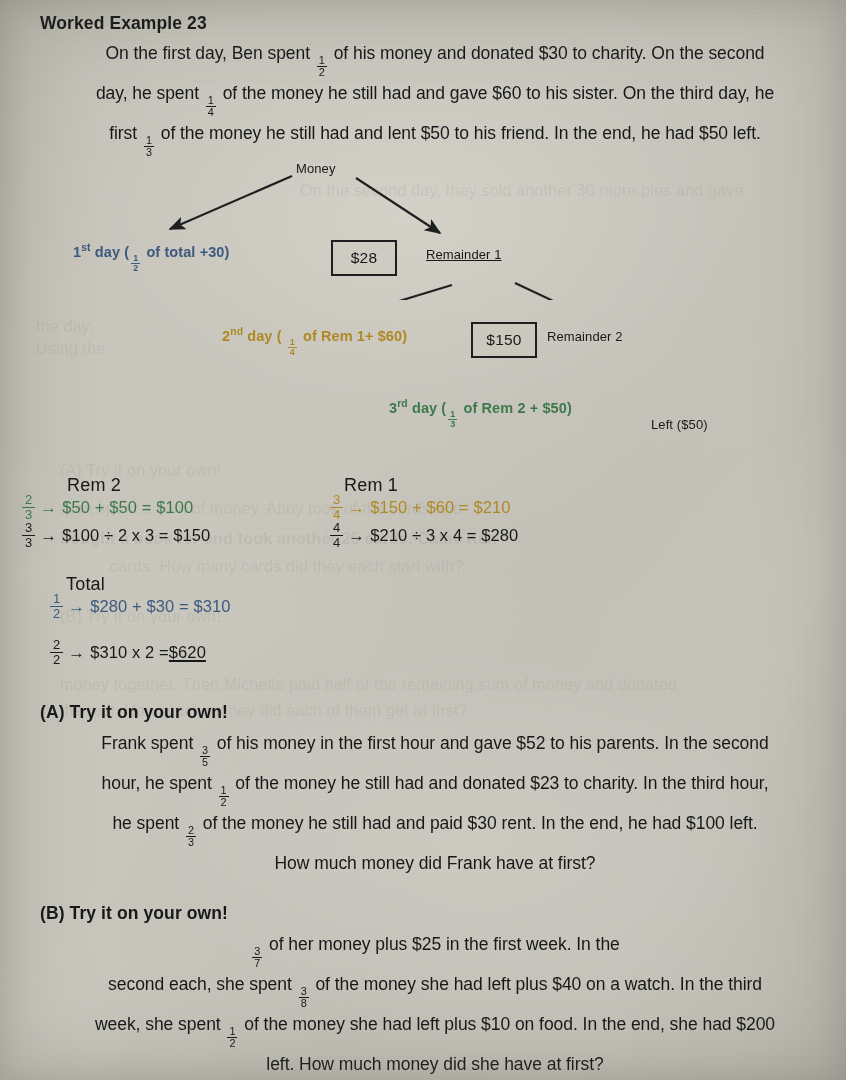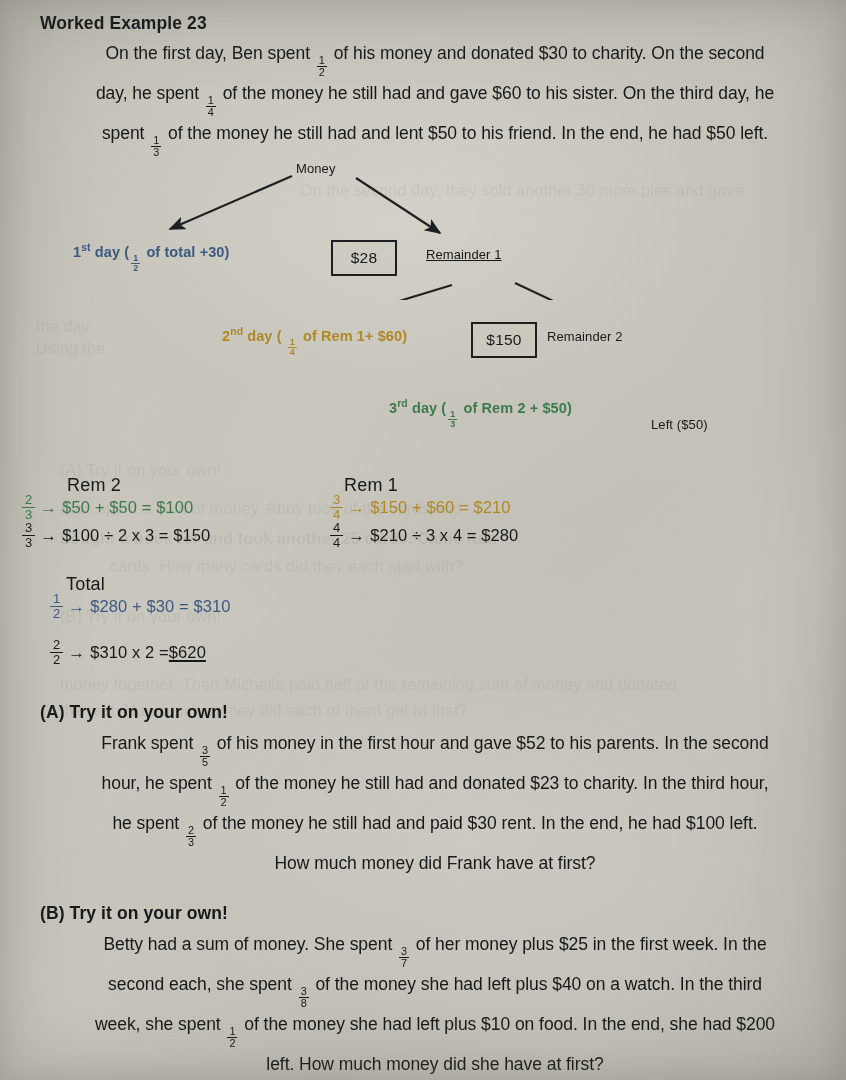--- a/index.html
+++ b/index.html
@@ -164,21 +164,21 @@
 
   <div class="abs para" id="we-problem" style="left:40px; top:38px; width:790px;">
       <span class="ln"><span>On the first day, Ben spent </span><span class="frac">
           <span class="num">1</span>
           <span class="den">2</span>
         </span><span> of his money and donated $30 to charity. On the second</span></span>
       <span class="ln"><span>day, he spent </span><span class="frac">
           <span class="num">1</span>
           <span class="den">4</span>
         </span><span> of the money he still had and gave $60 to his sister. On the third day, he</span></span>
-      <span class="ln"><span>spent </span><span class="frac">
+      <span class="ln"><span>first </span><span class="frac">
           <span class="num">1</span>
           <span class="den">3</span>
         </span><span> of the money he still had and lent $50 to his friend. In the end, he had $50 left.</span></span>
     </div>
 
   <div id="diagram">
 
     <svg width="846" height="300" style="position:absolute; left:0; top:0;">
       <defs>
         <marker id="ah" markerWidth="9" markerHeight="9" refX="7.2" refY="3.2" orient="auto">
@@ -290,21 +290,21 @@
         </span><span> of the money he still had and donated $23 to charity. In the third hour,</span></span>
       <span class="ln"><span>he spent </span><span class="frac">
           <span class="num">2</span>
           <span class="den">3</span>
         </span><span> of the money he still had and paid $30 rent. In the end, he had $100 left.</span></span>
       <span class="ln"><span>How much money did Frank have at first?</span></span>
     </div>
 
   <div class="abs heading" style="left:40px; top:903px;">(B) Try it on your own!</div>
   <div class="abs para" id="pb-body" style="left:40px; top:929px; width:790px;">
-      <span class="ln"><span>Betty had a sum of money. She spent </span><span class="frac">
+      <span class="ln"><span class="frac">
           <span class="num">3</span>
           <span class="den">7</span>
         </span><span> of her money plus $25 in the first week. In the</span></span>
       <span class="ln"><span>second each, she spent </span><span class="frac">
           <span class="num">3</span>
           <span class="den">8</span>
         </span><span> of the money she had left plus $40 on a watch. In the third</span></span>
       <span class="ln"><span>week, she spent </span><span class="frac">
           <span class="num">1</span>
           <span class="den">2</span>

